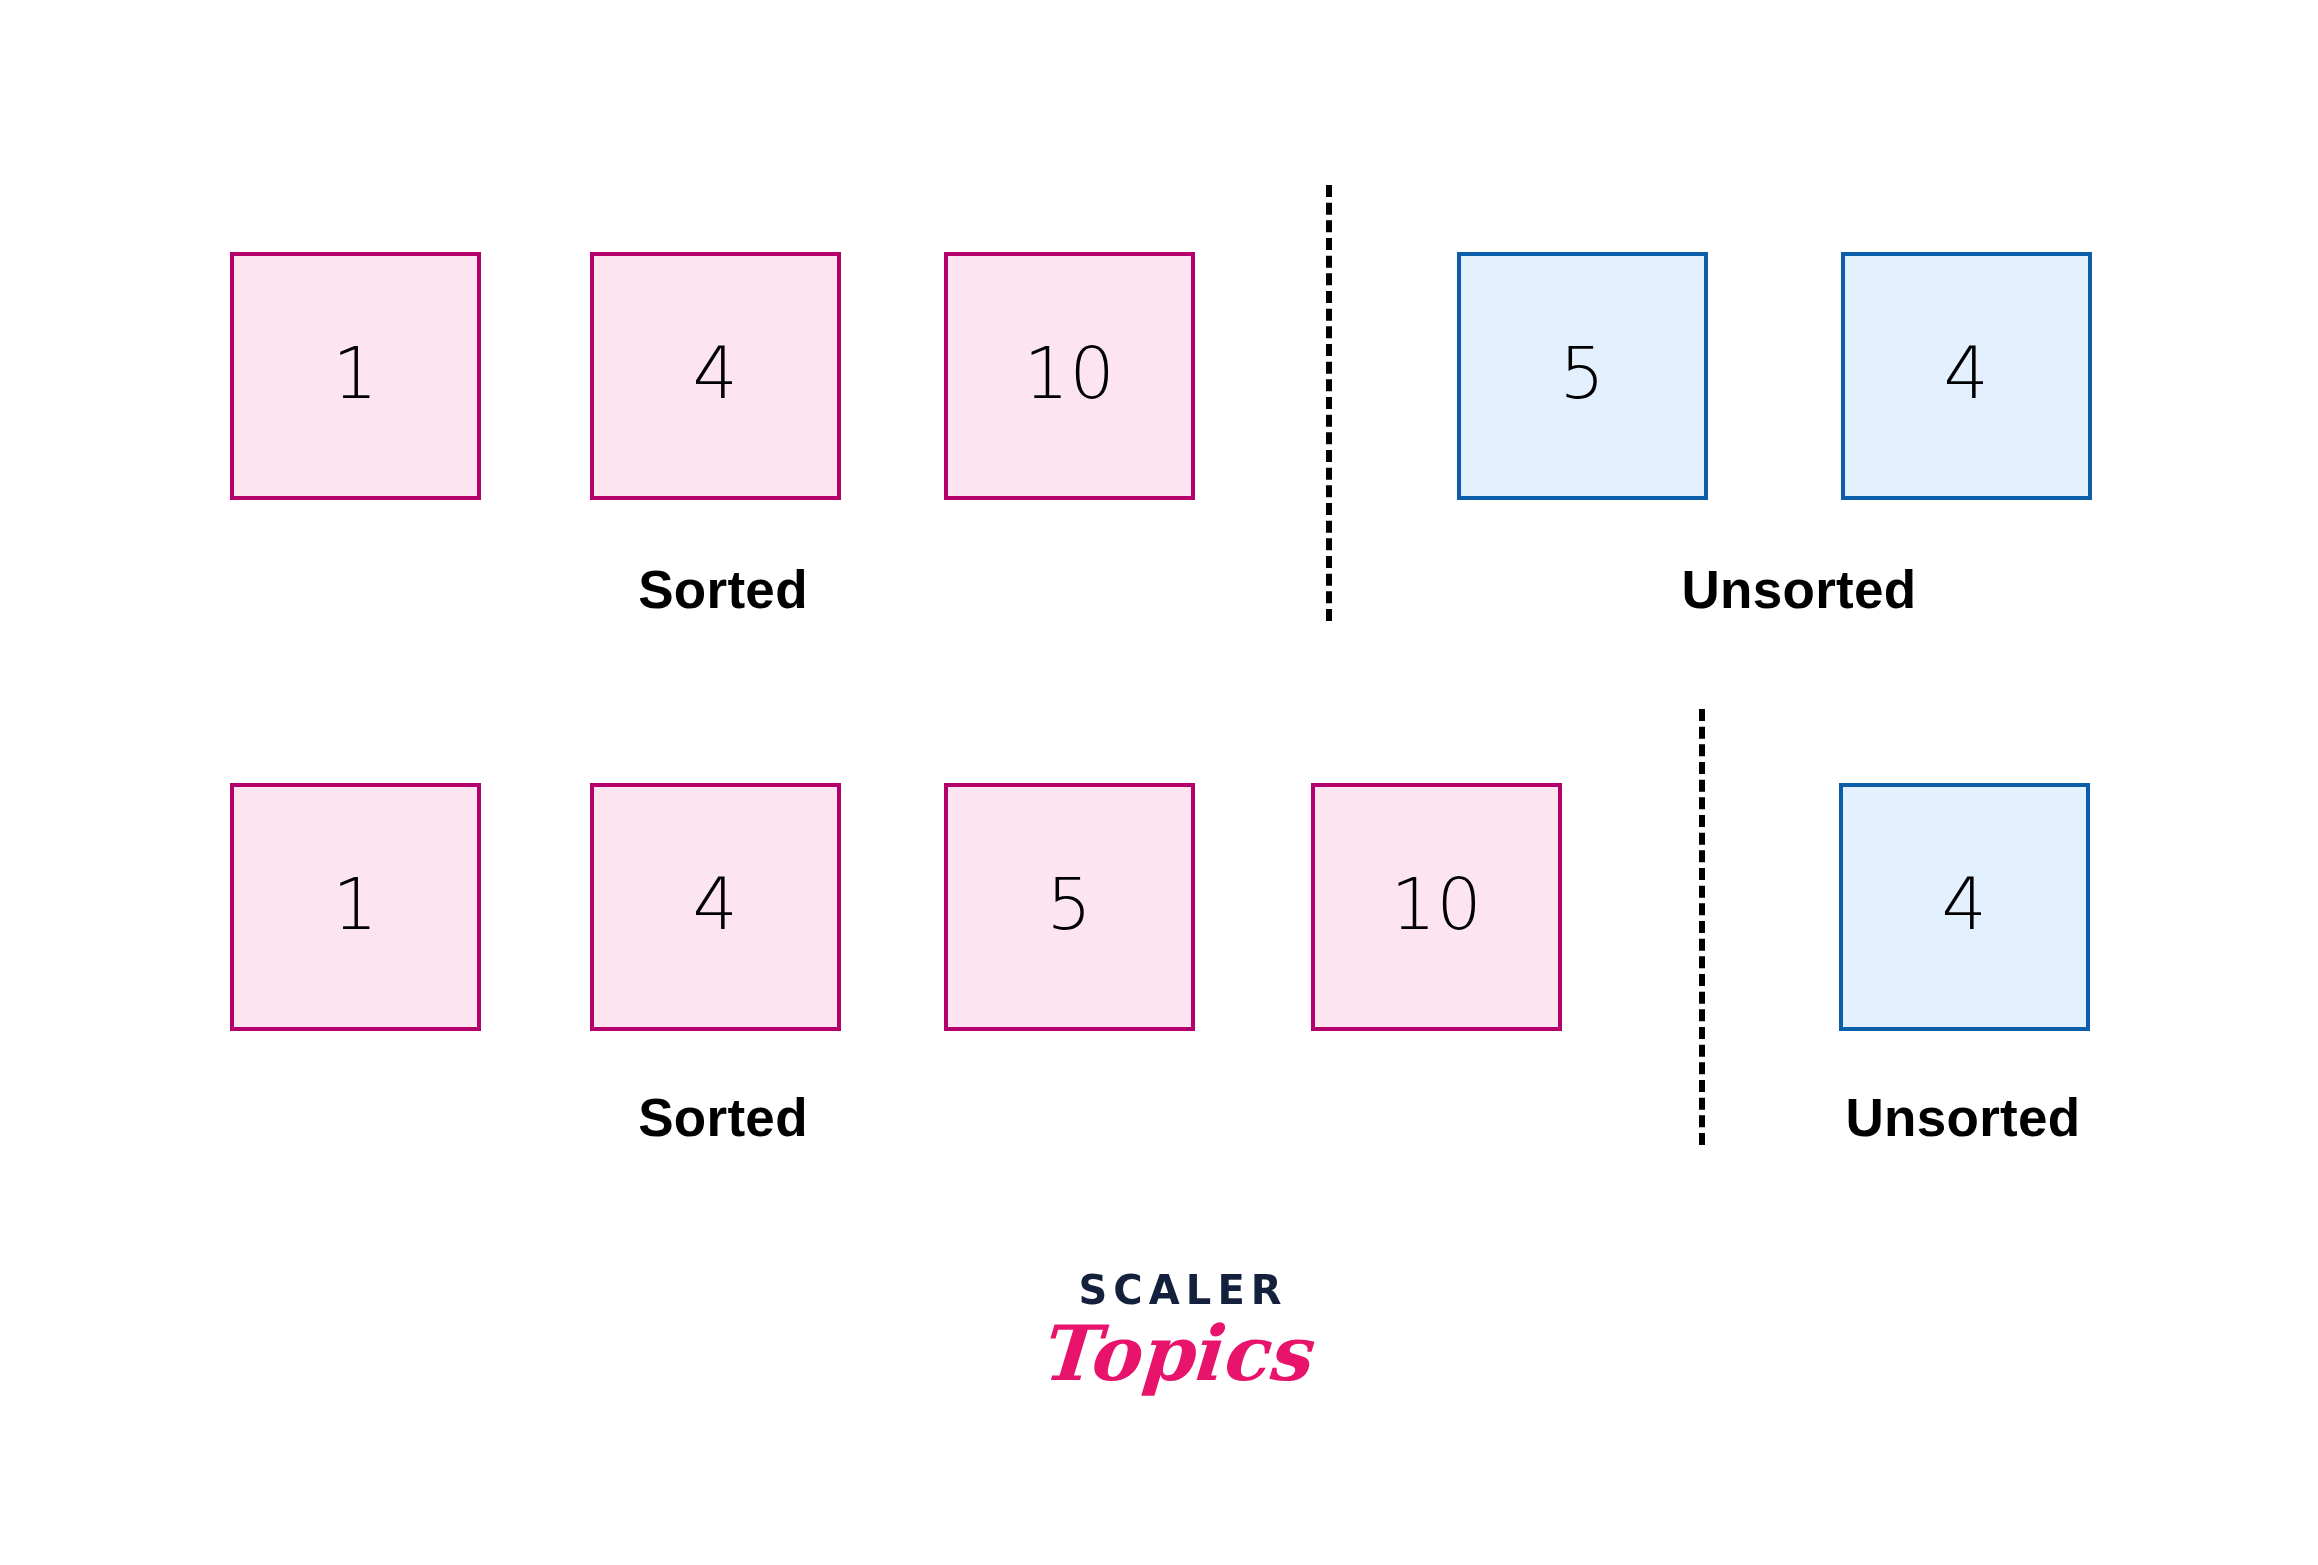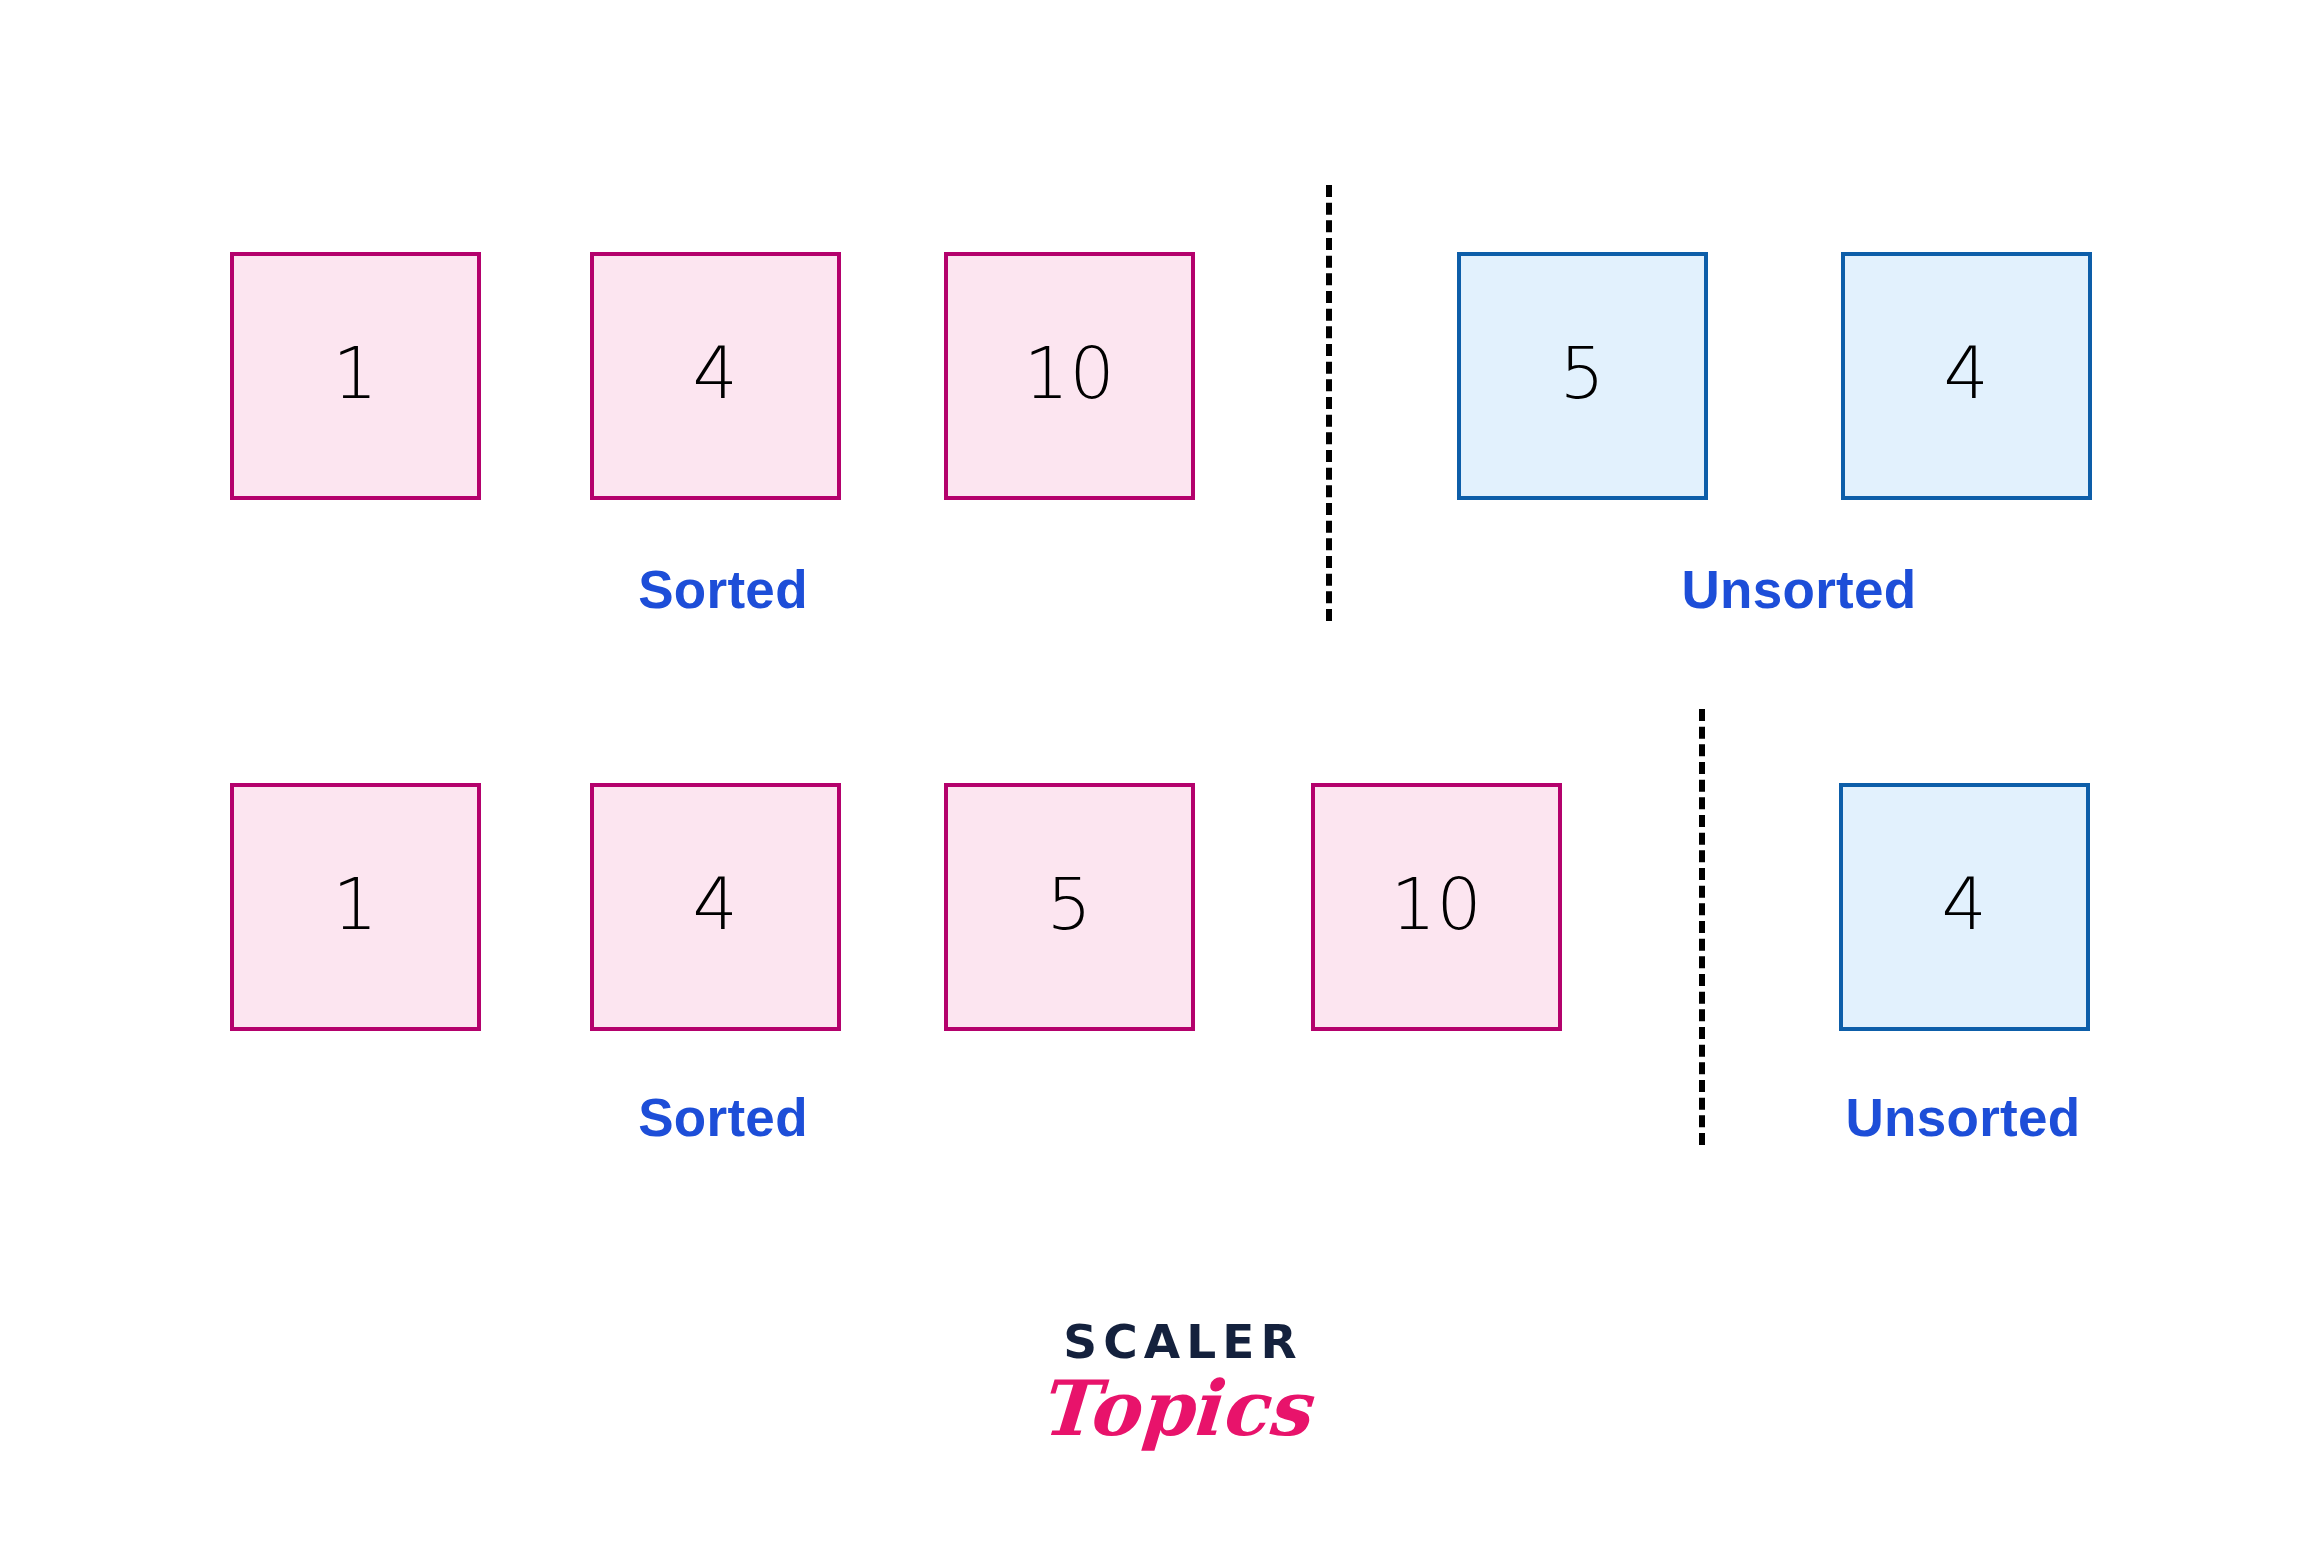--- a/index.html
+++ b/index.html
@@ -52,45 +52,44 @@
     border-left: 6.1px dashed #000000;
   }
 
   
   .caption {
     position: absolute;
     font-family: "Liberation Sans", sans-serif;
     font-weight: bold;
     font-size: 53px;
     line-height: 1;
-    color: #1d4ed8;
+    color: #000000;
     white-space: nowrap;
     transform: translateX(-50%);
     letter-spacing: 0.3px;
   }
 
   
   .logo {
     position: absolute;
     left: 1180px;
     top: 1270px;
     transform: translateX(-50%);
     text-align: center;
     width: 409px;
   }
   .logo-scaler {
     font-family: "DejaVu Sans", sans-serif;
     font-weight: bold;
-    font-size: 47px;
+    font-size: 40px;
     letter-spacing: 6.1px;
     color: #14213d;
     line-height: 1;
     display: block;
     padding-left: 6.1px;
-    margin-top: 48px;
   }
   .logo-topics {
     font-family: "DejaVu Serif", serif;
     font-style: italic;
     font-weight: bold;
     font-size: 76px;
     color: #e8136b;
     line-height: 1.05;
     display: block;
     margin-top: 4.1px;

